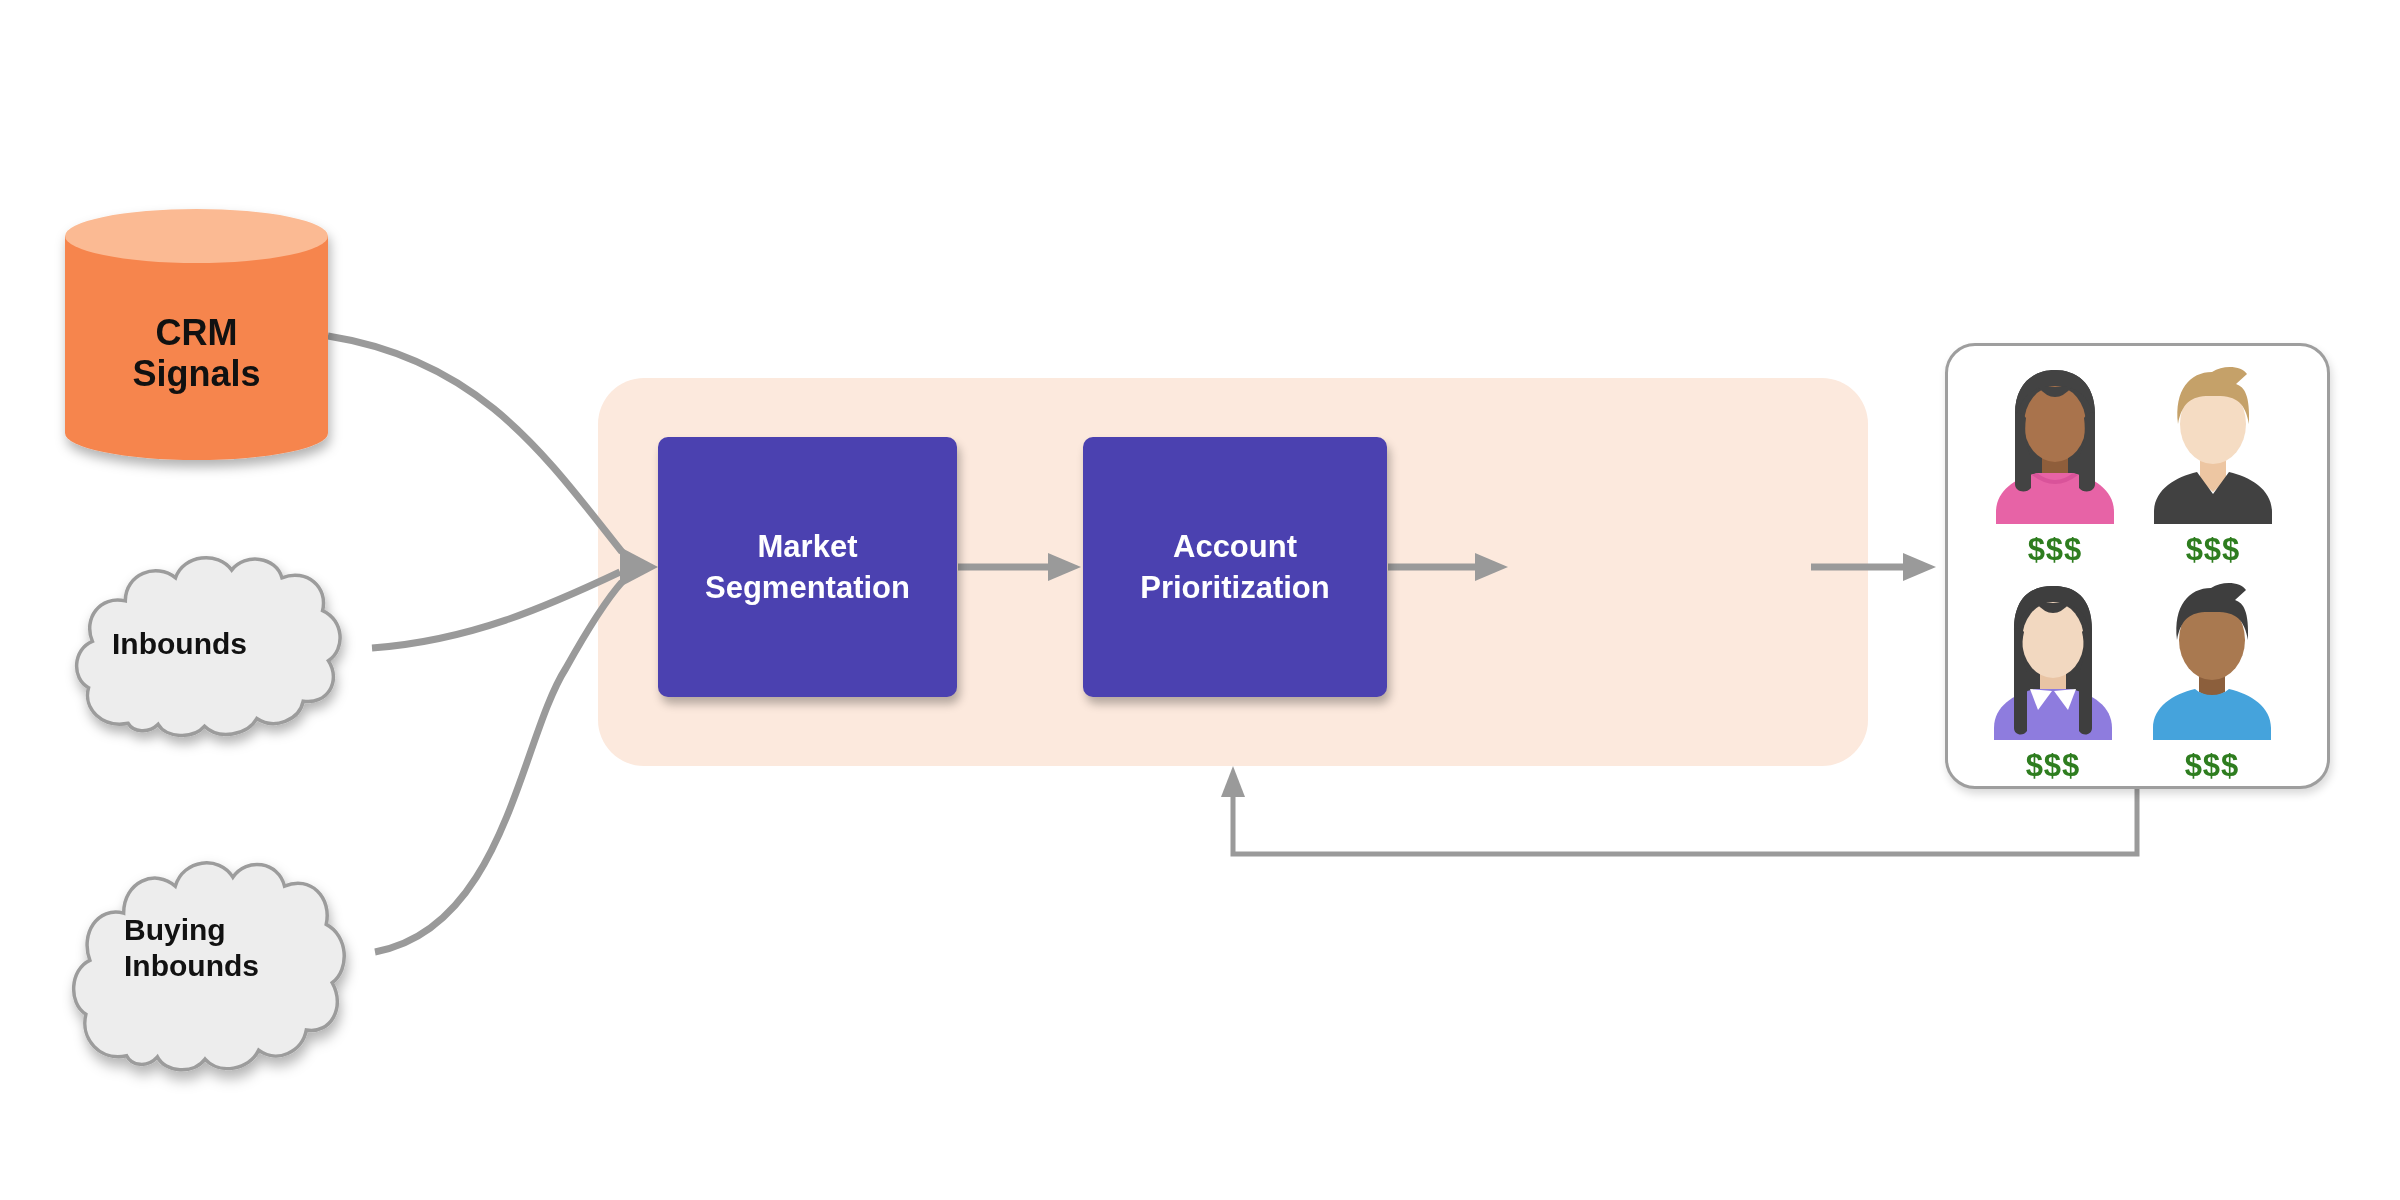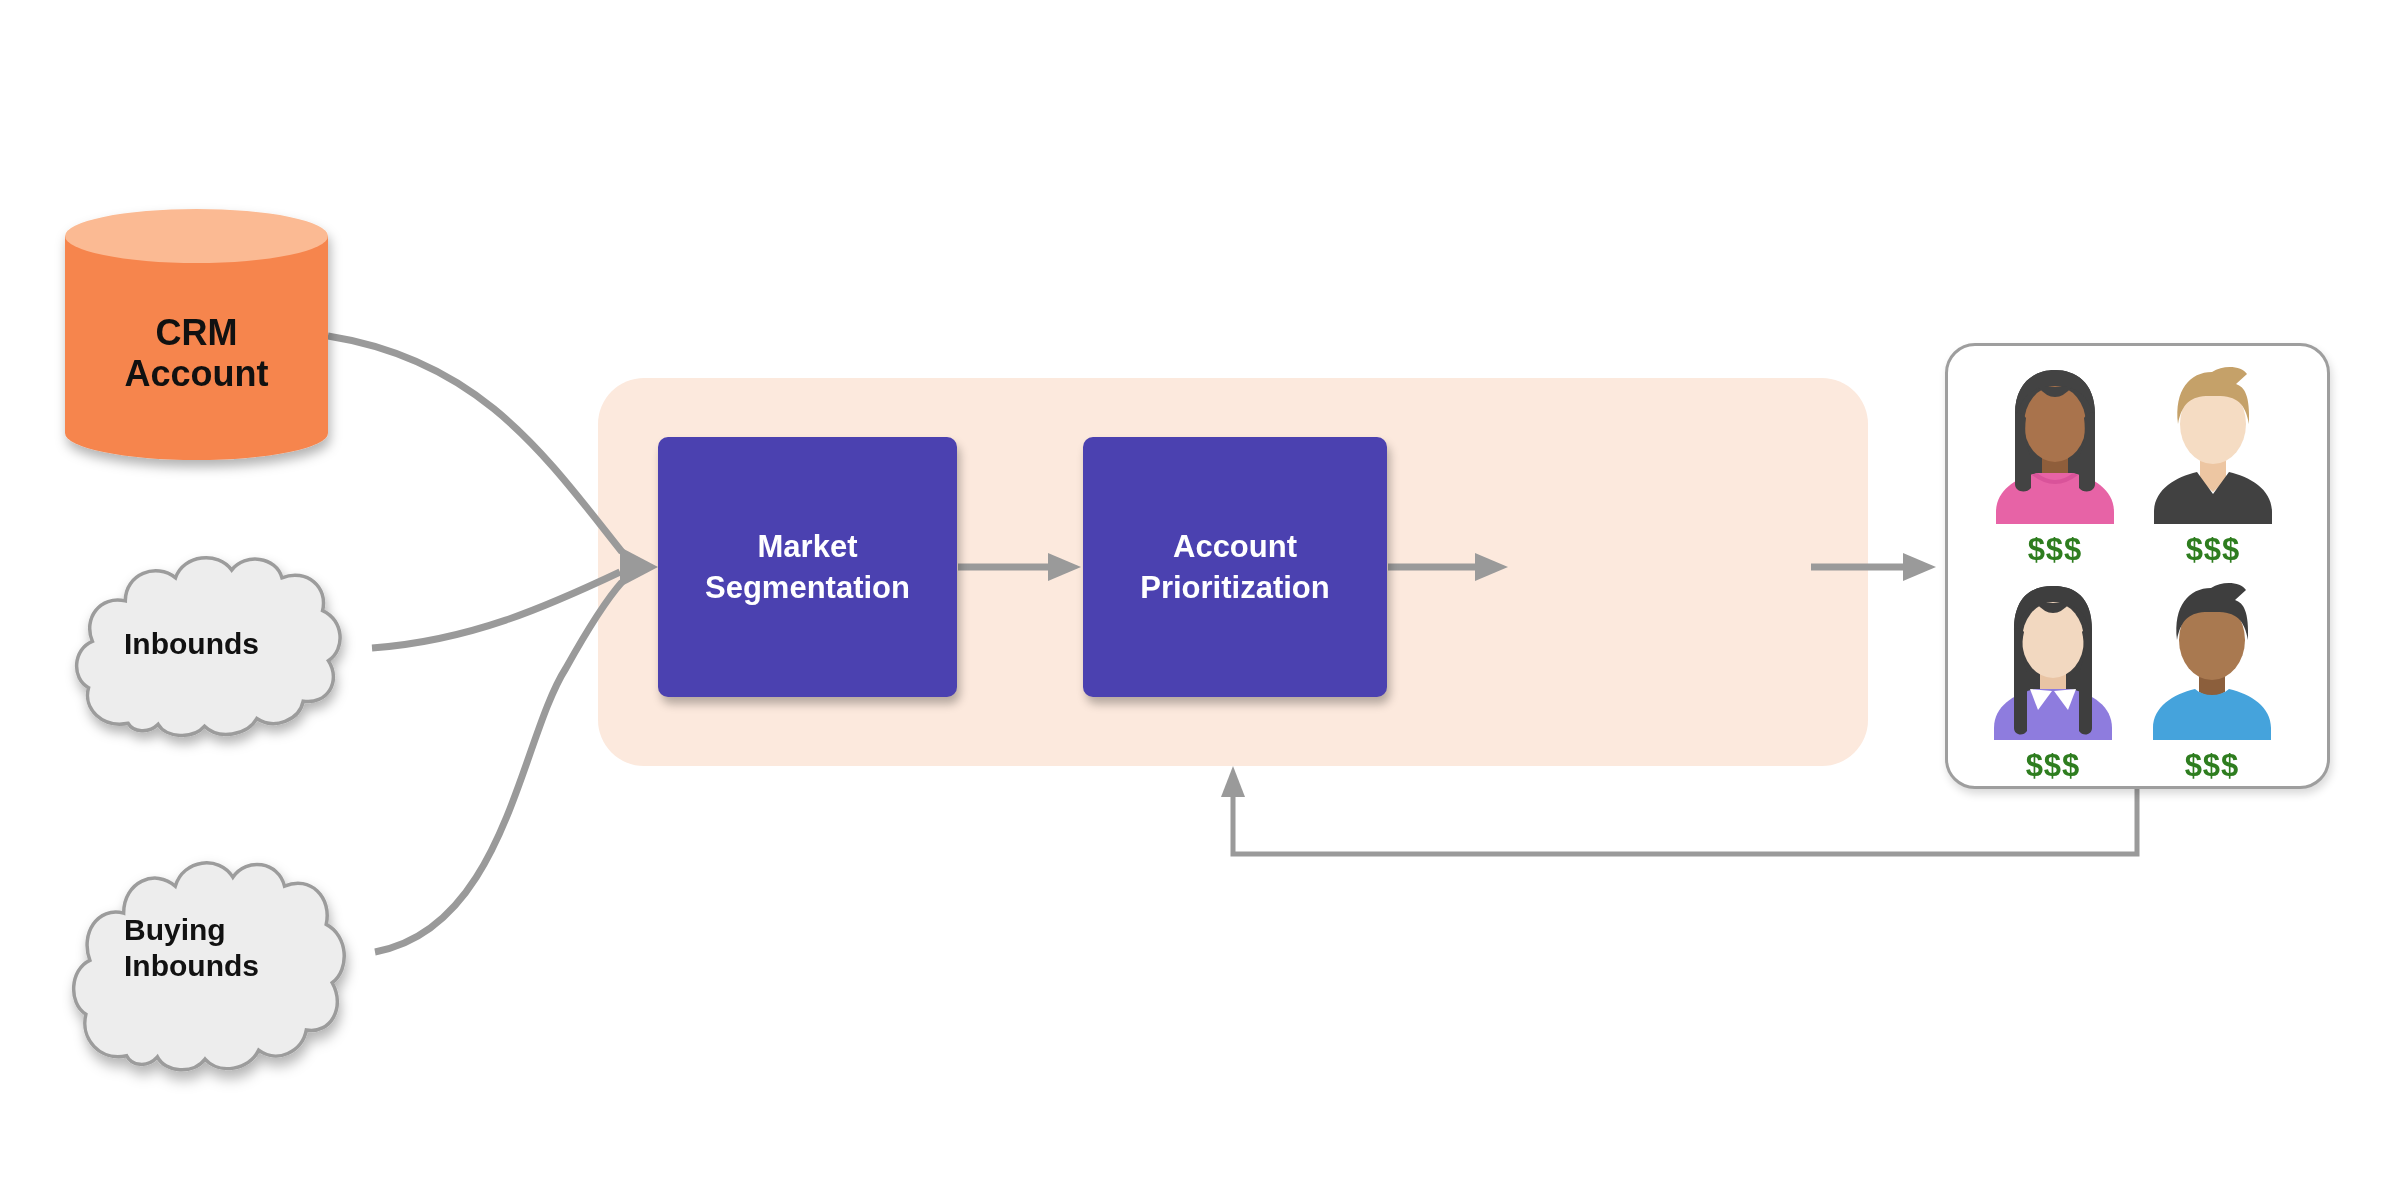--- a/index.html
+++ b/index.html
@@ -22,21 +22,21 @@
     font-size:31px;line-height:41px;font-weight:bold;
     box-shadow:3px 7px 10px rgba(0,0,0,.28);
   }
   .step-1{left:658px;width:299px;}
   .step-2{left:1083px;width:304px;justify-content:center;}
   .step-3{left:1512px;width:298px;}
   .step span{display:block;padding:0 28px;}
   
   .src-label{position:absolute;z-index:3;font-weight:bold;color:var(--text-dark,#111);}
   .crm-label{left:91px;top:312px;width:211px;text-align:center;font-size:36px;line-height:41px;}
-  .inbounds-label{left:124px;top:626px;width:180px;font-size:30px;line-height:36px;}
+  .inbounds-label{left:112px;top:626px;width:180px;font-size:30px;line-height:36px;}
   .buying-label{left:124px;top:912px;width:150px;font-size:30px;line-height:36px;}
   
   .team-card{
     position:absolute;left:1945px;top:343px;width:385px;height:446px;z-index:2;
     background:var(--card-fill,#fff);border:3px solid var(--card-border,#9E9E9E);
     border-radius:30px;box-sizing:border-box;
     box-shadow:2px 5px 9px rgba(0,0,0,.15);
   }
   .member{position:absolute;width:130px;}
   .member-1{left:42px;top:16px;}
@@ -92,21 +92,21 @@
 
     <g filter="url(#softShadow)">
       <path class="db-body" d="M 65,236 L 65,433 A 131.5 27 0 0 0 328,433 L 328,236 Z"></path>
       <ellipse class="db-top" cx="196.5" cy="236" rx="131.5" ry="27"></ellipse>
     </g>
 
     <path class="cloud" filter="url(#softShadow)" transform="translate(75,545) scale(0.967,0.964)" d="M 55,185 C 28,190 8,170 14,148 C -4,138 -2,108 18,100 C 8,76 26,52 52,58 C 52,30 84,18 104,34 C 112,10 148,6 162,26 C 176,8 208,12 214,34 C 240,24 262,44 256,68 C 278,78 280,108 262,120 C 276,142 260,166 236,162 C 232,182 206,192 188,180 C 178,198 148,202 134,188 C 122,202 94,200 86,186 C 76,196 60,194 55,185 Z"></path>
     <path class="cloud" filter="url(#softShadow)" transform="translate(72,848) scale(0.993,1.123)" d="M 55,185 C 28,190 8,170 14,148 C -4,138 -2,108 18,100 C 8,76 26,52 52,58 C 52,30 84,18 104,34 C 112,10 148,6 162,26 C 176,8 208,12 214,34 C 240,24 262,44 256,68 C 278,78 280,108 262,120 C 276,142 260,166 236,162 C 232,182 206,192 188,180 C 178,198 148,202 134,188 C 122,202 94,200 86,186 C 76,196 60,194 55,185 Z"></path>
   </svg>
 
-  <div class="src-label crm-label">CRM Account</div>
+  <div class="src-label crm-label">CRM Signals</div>
   <div class="src-label inbounds-label">Inbounds</div>
   <div class="src-label buying-label">Buying Inbounds</div>
 
   <div class="step step-1">
     <span>Market Segmentation</span>
   </div>
   <div class="step step-2">
     <span>Account Prioritization</span>
   </div>
 

